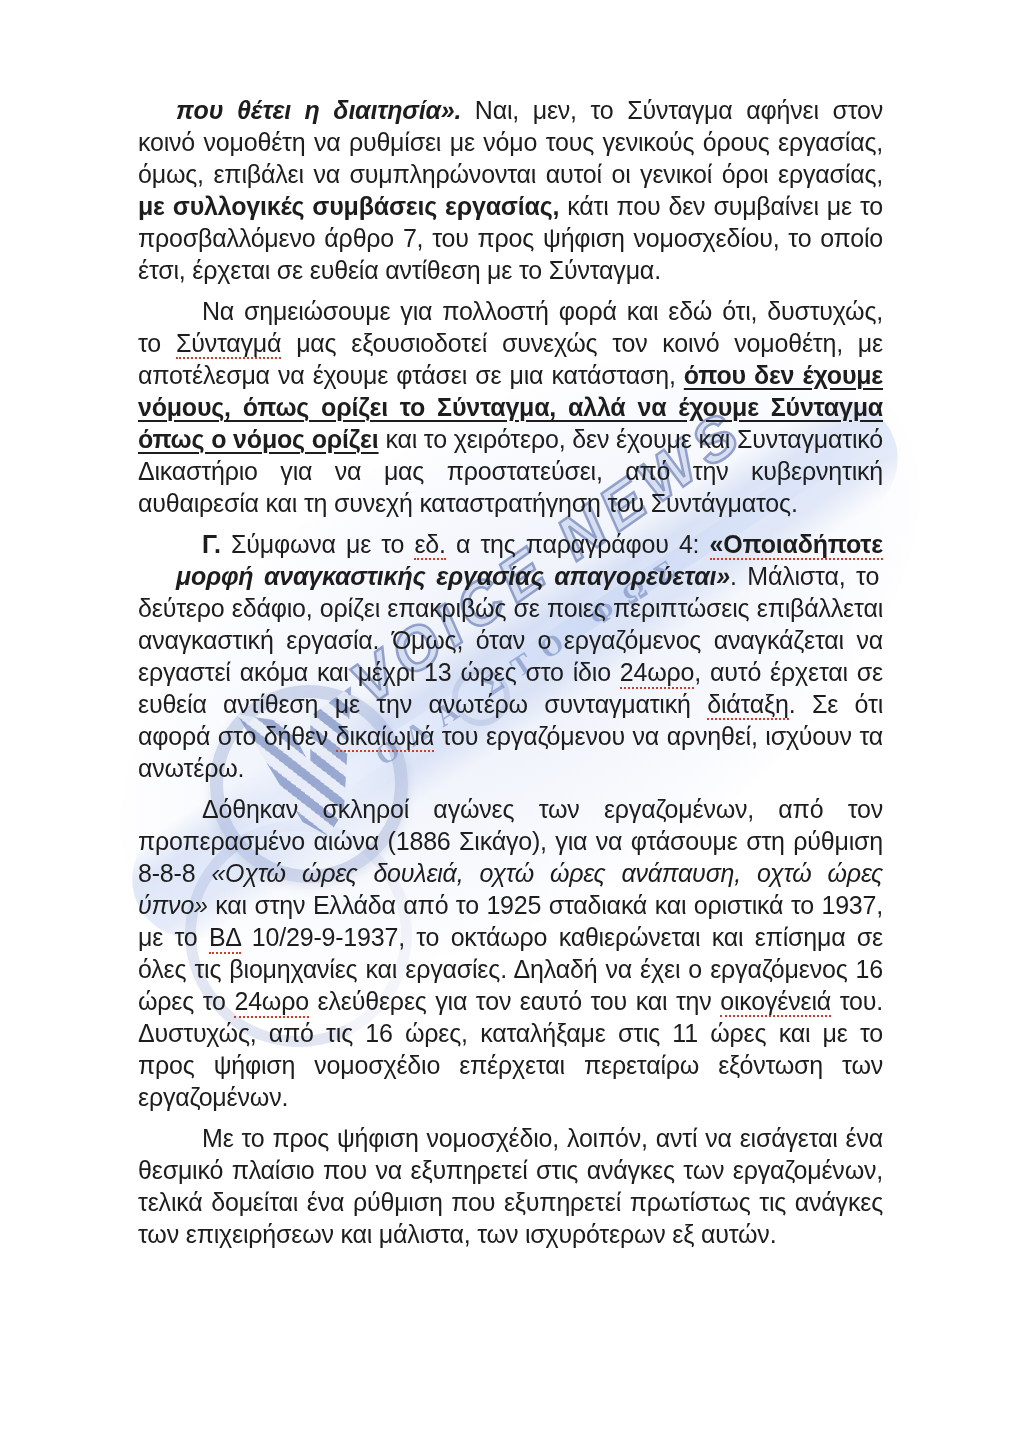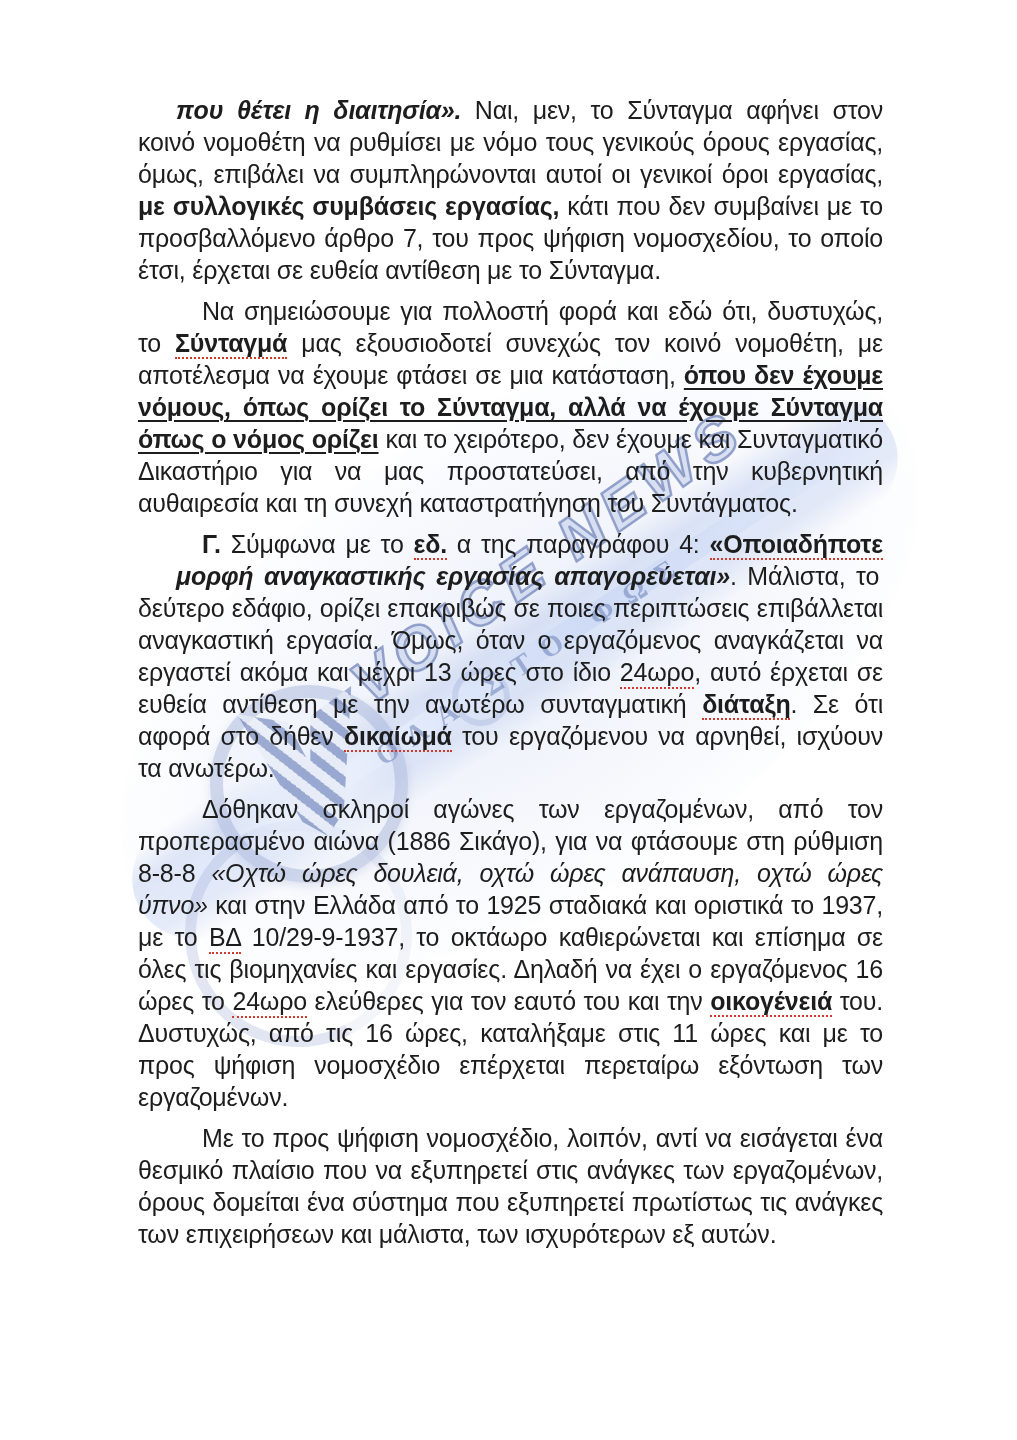--- a/index.html
+++ b/index.html
@@ -97,21 +97,21 @@
   .s-b{font-weight:bold;}
   .s-i{font-style:italic;}
   .s-bi{font-weight:bold;font-style:italic;margin-left:38px;}
   .s-bu{
     font-weight:bold;
     text-decoration:underline;
     text-decoration-thickness:2px;
     text-underline-offset:4px;
     margin-top:20px;
   }
-  .s-sq{border-bottom:2px dotted #cf3a2b;padding-bottom:0px;font-weight:bold;}
+  .s-sq{border-bottom:2px dotted #cf3a2b;padding-bottom:0px;}
   .s-bisq{
     font-weight:bold;
     border-bottom:2px dotted #cf3a2b;
   }
   .s-usq{
     text-decoration-thickness:2px;
     text-underline-offset:3px;
     border-bottom:2px dotted #cf3a2b;
     padding-bottom:1px;
   }
@@ -133,16 +133,16 @@
     </div>
     <div class="wm-title">VOICE NEWS</div>
     <div class="wm-tagline">ΟΛΑ ΣΤΟ ΦΩΣ</div>
   </div>
 
   <div class="page-text" id="doc">
       <p class="para no-indent"><span class="run s-bi">που θέτει η διαιτησία».</span><span class="run">  Ναι, μεν, το Σύνταγμα αφήνει στον κοινό νομοθέτη να ρυθμίσει με νόμο τους γενικούς όρους εργασίας, όμως, επιβάλει να συμπληρώνονται αυτοί οι γενικοί όροι εργασίας, </span><span class="run s-b">με συλλογικές συμβάσεις εργασίας,</span><span class="run"> κάτι που δεν συμβαίνει με το προσβαλλόμενο άρθρο 7, του προς ψήφιση νομοσχεδίου, το οποίο έτσι, έρχεται σε ευθεία αντίθεση με το Σύνταγμα.</span></p>
       <p class="para"><span class="run">Να σημειώσουμε για πολλοστή φορά και εδώ ότι, δυστυχώς, το </span><span class="run s-sq">Σύνταγμά</span><span class="run"> μας εξουσιοδοτεί συνεχώς τον κοινό νομοθέτη, με αποτέλεσμα να έχουμε φτάσει σε μια κατάσταση, </span><span class="run s-bu">όπου δεν έχουμε νόμους, όπως ορίζει το Σύνταγμα, αλλά να έχουμε Σύνταγμα όπως ο νόμος ορίζει</span><span class="run"> και το χειρότερο, δεν έχουμε και Συνταγματικό Δικαστήριο για να μας προστατεύσει, από την κυβερνητική αυθαιρεσία και τη συνεχή καταστρατήγηση του Συντάγματος.</span></p>
       <p class="para"><span class="run s-b">Γ.</span><span class="run"> Σύμφωνα με το </span><span class="run s-sq">εδ.</span><span class="run"> α της παραγράφου 4: </span><span class="run s-bisq">«Οποιαδήποτε</span><span class="run s-bi"> μορφή αναγκαστικής εργασίας απαγορεύεται»</span><span class="run">. Μάλιστα, το δεύτερο εδάφιο, ορίζει επακριβώς σε ποιες περιπτώσεις επιβάλλεται αναγκαστική εργασία. Όμως, όταν ο εργαζόμενος αναγκάζεται να εργαστεί ακόμα και μέχρι 13 ώρες στο ίδιο </span><span class="run s-usq">24ωρο</span><span class="run">, αυτό έρχεται σε ευθεία αντίθεση με την ανωτέρω συνταγματική </span><span class="run s-sq">διάταξη</span><span class="run">. Σε ότι αφορά στο δήθεν </span><span class="run s-sq">δικαίωμά</span><span class="run"> του εργαζόμενου να αρνηθεί, ισχύουν τα ανωτέρω.</span></p>
       <p class="para"><span class="run">Δόθηκαν σκληροί αγώνες των εργαζομένων, από τον προπερασμένο αιώνα (1886 Σικάγο), για να φτάσουμε στη ρύθμιση 8-8-8 </span><span class="run s-i">«Οχτώ ώρες δουλειά, οχτώ ώρες ανάπαυση, οχτώ ώρες ύπνο»</span><span class="run"> και στην Ελλάδα από το 1925 σταδιακά και οριστικά το 1937,  με το </span><span class="run s-usq">ΒΔ</span><span class="run"> 10/29-9-1937, το οκτάωρο καθιερώνεται και επίσημα σε όλες τις βιομηχανίες και εργασίες. Δηλαδή να έχει ο εργαζόμενος 16 ώρες το </span><span class="run s-usq">24ωρο</span><span class="run"> ελεύθερες για τον εαυτό του και την </span><span class="run s-sq">οικογένειά</span><span class="run"> του. Δυστυχώς, από τις 16 ώρες, καταλήξαμε στις 11 ώρες και με το προς ψήφιση νομοσχέδιο επέρχεται περεταίρω εξόντωση των εργαζομένων.</span></p>
-      <p class="para"><span class="run">Με το προς ψήφιση νομοσχέδιο, λοιπόν, αντί να εισάγεται ένα θεσμικό πλαίσιο που να εξυπηρετεί στις ανάγκες των εργαζομένων, όρους δομείται ένα σύστημα που εξυπηρετεί πρωτίστως τις ανάγκες των επιχειρήσεων και μάλιστα, των ισχυρότερων εξ αυτών.</span></p>
+      <p class="para"><span class="run">Με το προς ψήφιση νομοσχέδιο, λοιπόν, αντί να εισάγεται ένα θεσμικό πλαίσιο που να εξυπηρετεί στις ανάγκες των εργαζομένων, τελικά δομείται ένα ρύθμιση που εξυπηρετεί πρωτίστως τις ανάγκες των επιχειρήσεων και μάλιστα, των ισχυρότερων εξ αυτών.</span></p>
     </div>
 
 </div>
 
 </body></html>

